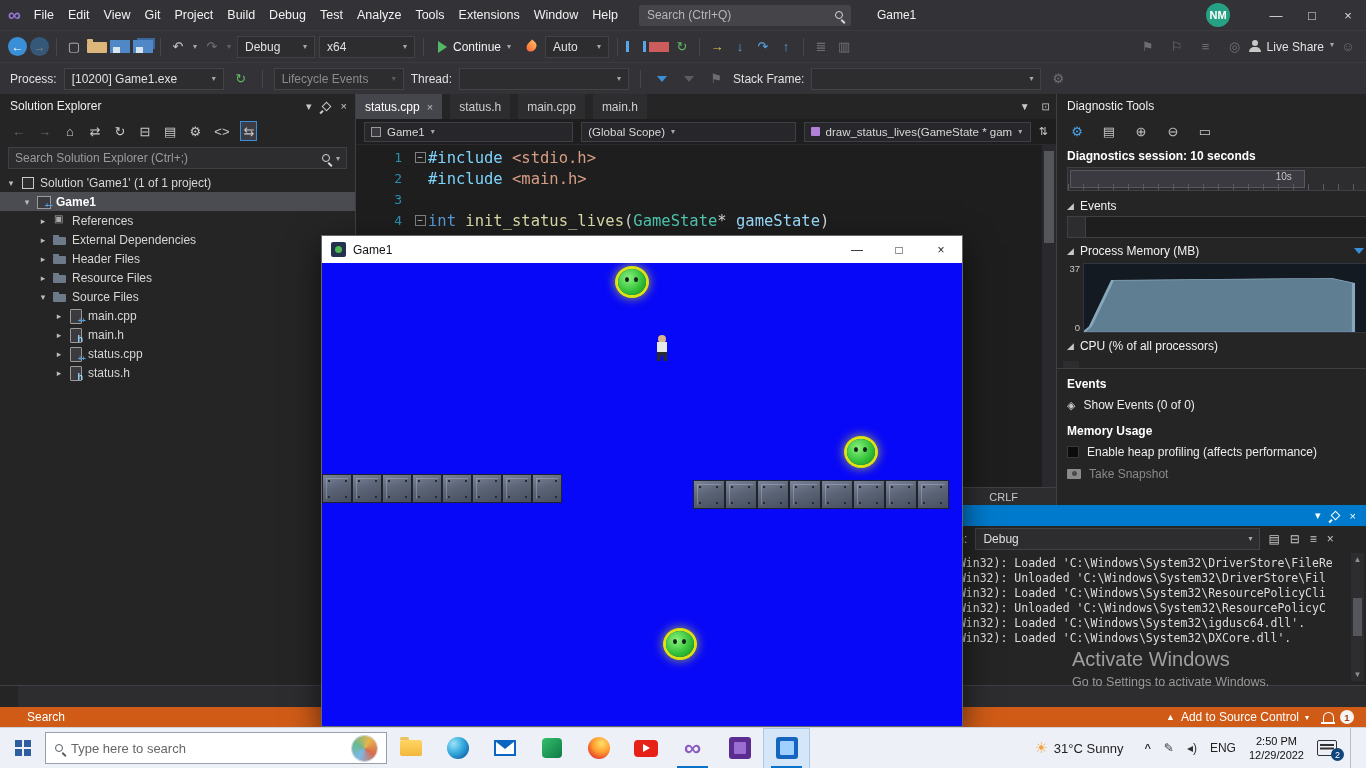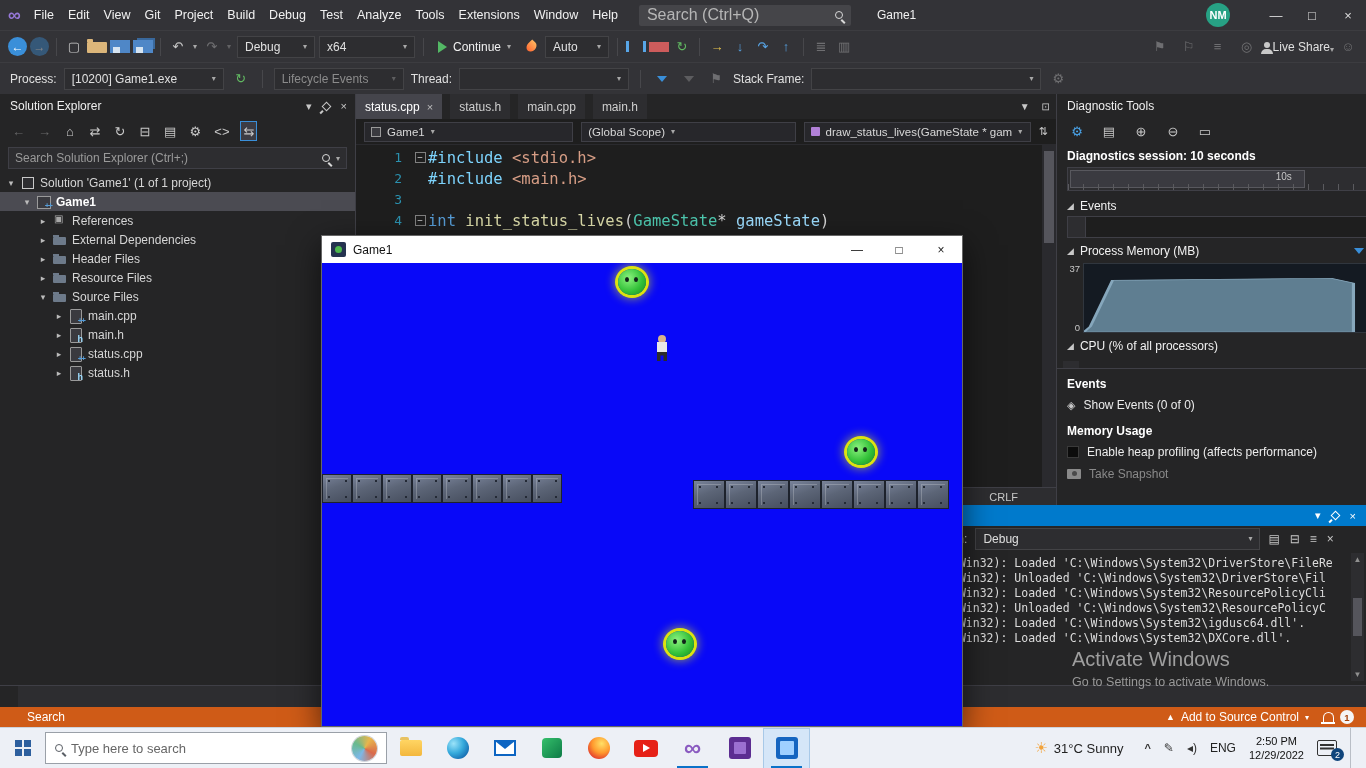--- a/index.html
+++ b/index.html
@@ -6,21 +6,21 @@
 html,body{background:#000}
 #screen{position:relative;width:1366px;height:768px;background:#1e1e1e;overflow:hidden;
   font-family:"Liberation Sans",sans-serif;color:#f1f1f1;font-size:12px;cursor:default}
 
 
 .titlebar{position:absolute;left:0;top:0;width:1366px;height:30px;background:#333337;display:flex;align-items:center;padding-left:8px}
 .vslogo{color:#9678d8;font-size:18px;font-weight:bold;margin-right:6px;line-height:30px}
 .menubar{display:flex}
 .menu-item{padding:0 7px;line-height:30px;color:#f1f1f1;font-size:12.5px}
 .qsearch{width:212px;height:21px;background:#454549;border-radius:2px;margin-left:14px;display:flex;align-items:center;padding:0 8px;color:#b6b6b6;gap:6px}
-.qs-text{flex:1;font-size:16px;white-space:nowrap;overflow:hidden}
+.qs-text{flex:1;font-size:12px;white-space:nowrap;overflow:hidden}
 .mag{width:8px;height:8px;border:1.5px solid #d8d8d8;border-radius:50%;position:relative;flex:none}
 .mag::after{content:'';position:absolute;left:6.5px;top:6.5px;width:4.5px;height:1.5px;background:#d8d8d8;transform:rotate(45deg);transform-origin:0 0}
 .mag.dark{border-color:#5a5f66}.mag.dark::after{background:#5a5f66}
 .sol-name{margin-left:26px;color:#f1f1f1}
 .spacer{flex:1}
 .avatar{width:24px;height:24px;border-radius:50%;background:#27a184;color:#fff;font-size:11px;font-weight:bold;display:flex;align-items:center;justify-content:center;margin-right:28px}
 .wbtn{width:36px;height:30px;display:flex;align-items:center;justify-content:center;color:#ddd;font-size:13px}
 
 
 .toolbar{position:absolute;left:0;top:30px;width:1366px;height:32px;background:#333337;border-top:1px solid #3c3c40;display:flex;align-items:center;padding:0 8px;gap:4px}
@@ -44,21 +44,21 @@
 .shp-flame{width:9px;height:11px;background:linear-gradient(#ffb45e,#ff6a33);border-radius:0 50% 50% 50%;transform:rotate(45deg);display:inline-block}
 .shp-folder{width:15px;height:11px;background:#dcb67a;border-radius:1px;position:relative;display:inline-block;margin-top:2px}
 .shp-folder::before{content:'';position:absolute;top:-3px;left:0;width:6px;height:3px;background:#dcb67a;border-radius:1px 1px 0 0}
 .shp-floppy{width:13px;height:13px;background:#4f87c7;position:relative;display:inline-block}
 .shp-floppy::after{content:'';position:absolute;left:3px;bottom:0;width:7px;height:6px;background:#d7e5f2}
 .shp-floppy2{width:13px;height:13px;background:#4f87c7;position:relative;display:inline-block;box-shadow:3px -3px 0 -1px #39689c}
 .shp-floppy2::after{content:'';position:absolute;left:3px;bottom:0;width:7px;height:6px;background:#d7e5f2}
 .shp-person{width:12px;height:12px;position:relative;display:inline-block}
 .shp-person::before{content:'';position:absolute;left:3px;top:0;width:6px;height:6px;border-radius:50%;background:#c8c8c8}
 .shp-person::after{content:'';position:absolute;left:0;bottom:0;width:12px;height:5px;border-radius:6px 6px 0 0;background:#c8c8c8}
-.liveshare{display:inline-flex;align-items:flex-end;gap:0;font-size:12px;color:#e0e0e0}
+.liveshare{display:inline-flex;align-items:flex-start;gap:6px;font-size:12px;color:#e0e0e0}
 .procrow{position:absolute;left:0;top:62px;width:1366px;height:32px;background:#333337;border-top:1px solid #3c3c40;display:flex;align-items:center;padding:0 10px;gap:7px;font-size:12px;color:#e0e0e0}
 .dim-label{color:#8b8b8b}
 .funnel{width:0;height:0;border-left:5px solid transparent;border-right:5px solid transparent;border-top:6px solid #3a8fd9;display:inline-block}
 .funnel.gray{border-top-color:#9a9a9a}
 
 
 .px-header{height:24px;display:flex;align-items:center;padding:0 8px 0 10px;font-size:12px;color:#eee}
 .hicons{margin-left:auto;display:flex;gap:11px;align-items:center;color:#c8c8c8;font-size:11px}
 .pin-icon{display:inline-block;width:7px;height:7px;border:1.5px solid #c8c8c8;transform:rotate(45deg);position:relative}
 .pin-icon::after{content:'';position:absolute;left:2px;top:7.5px;width:1.5px;height:4px;background:#c8c8c8}

